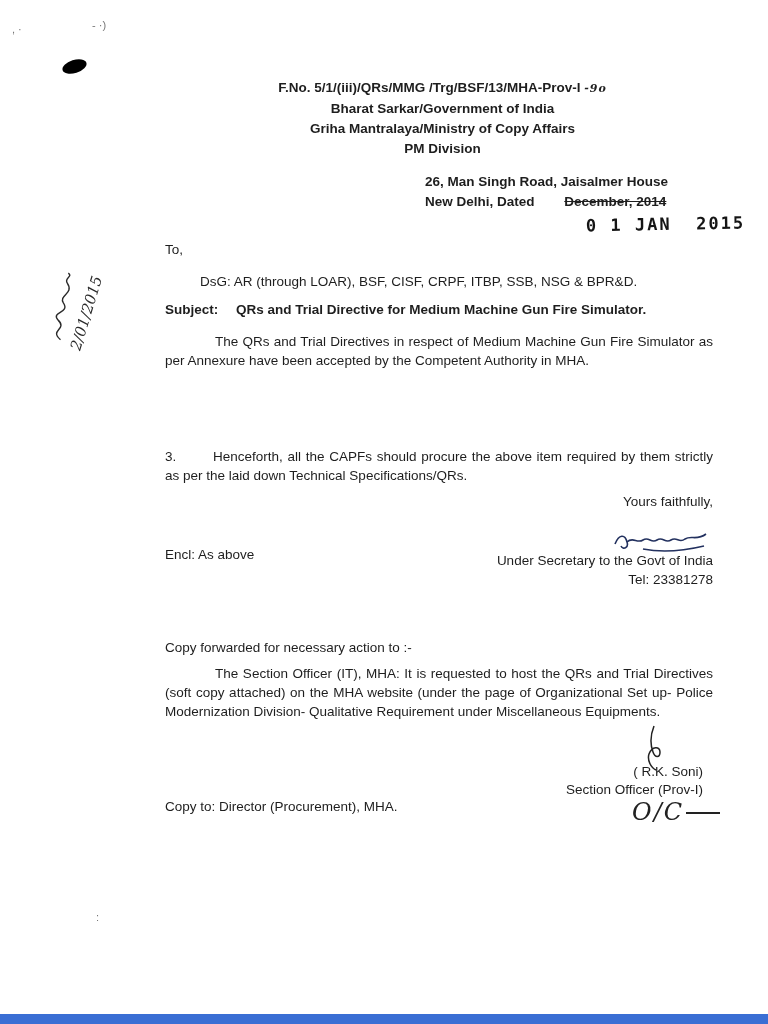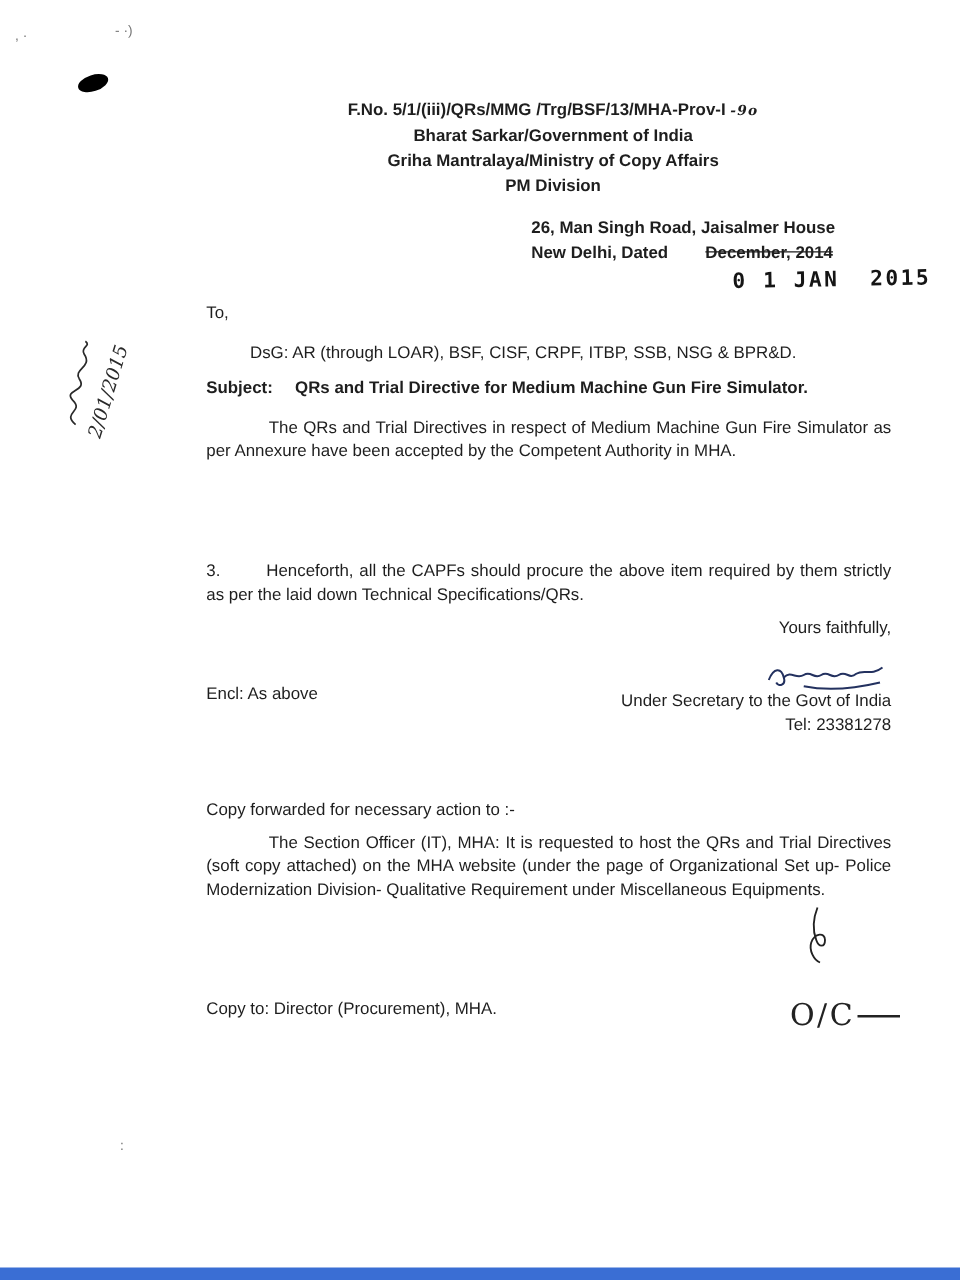--- a/index.html
+++ b/index.html
@@ -43,21 +43,21 @@
   .sig1-scribble{left:612px; top:528px;}
   .sig1-block{left:165px; top:551px; width:548px; line-height:19px;}
 
   .copy-heading{left:165px; top:638px;}
   .copy-para{top:664px; text-indent:50px;}
 
   .sig2-scribble{left:640px; top:724px;}
   .sig2-block{left:165px; top:763px; width:538px; line-height:18px;}
   .copy-to{left:165px; top:797px;}
 
-  .oc-mark{left:632px; top:803px; font-family:"DejaVu Serif", serif; 
+  .oc-mark{left:632px; top:803px; font-family:"DejaVu Serif", serif; font-style:italic;
     font-size:24px; color:#222; letter-spacing:2px;}
   .oc-line{display:inline-block; width:34px; border-top:2px solid #222; vertical-align:6px; margin-left:2px;}
 
   .ink-blot{left:62px; top:60px; width:25px; height:13px; background:#000;
     border-radius:50%; transform:rotate(-18deg);}
 
   .margin-note{
     left:-12px; top:288px; width:170px; transform:rotate(-73deg);
     font-family:"DejaVu Serif", serif; font-style:italic; font-size:15px; color:#2a2a2a;
     text-align:center; line-height:14px;
@@ -137,20 +137,24 @@
   </div>
 
   <div class="abs copy-heading">Copy forwarded for necessary action to :-</div>
   <div class="abs para copy-para justify">The Section Officer (IT), MHA: It is requested to host the QRs and Trial Directives (soft copy attached) on the MHA website (under the page of Organizational Set up- Police Modernization Division- Qualitative Requirement under Miscellaneous Equipments.</div>
 
   <div class="abs sig2-scribble">
     <svg width="26" height="48" viewBox="0 0 26 48">
       <path d="M14 2 C10 12, 10 20, 13 28 C15 34, 20 34, 20 28 C20 22, 12 22, 9 30 C7 36, 11 44, 16 46" stroke="#222" fill="none" stroke-width="1.5"></path>
     </svg>
   </div>
+  <div class="abs sig2-block right">
+    <div>( R.K. Soni)</div>
+    <div>Section Officer (Prov-I)</div>
+  </div>
 
   <div class="abs copy-to">Copy to: Director (Procurement), MHA.</div>
 
   <div class="abs oc-mark">
     <span>O/C</span><span class="oc-line"></span>
   </div>
 
   <div class="abs bottom-bar"></div>
 
 </div>

